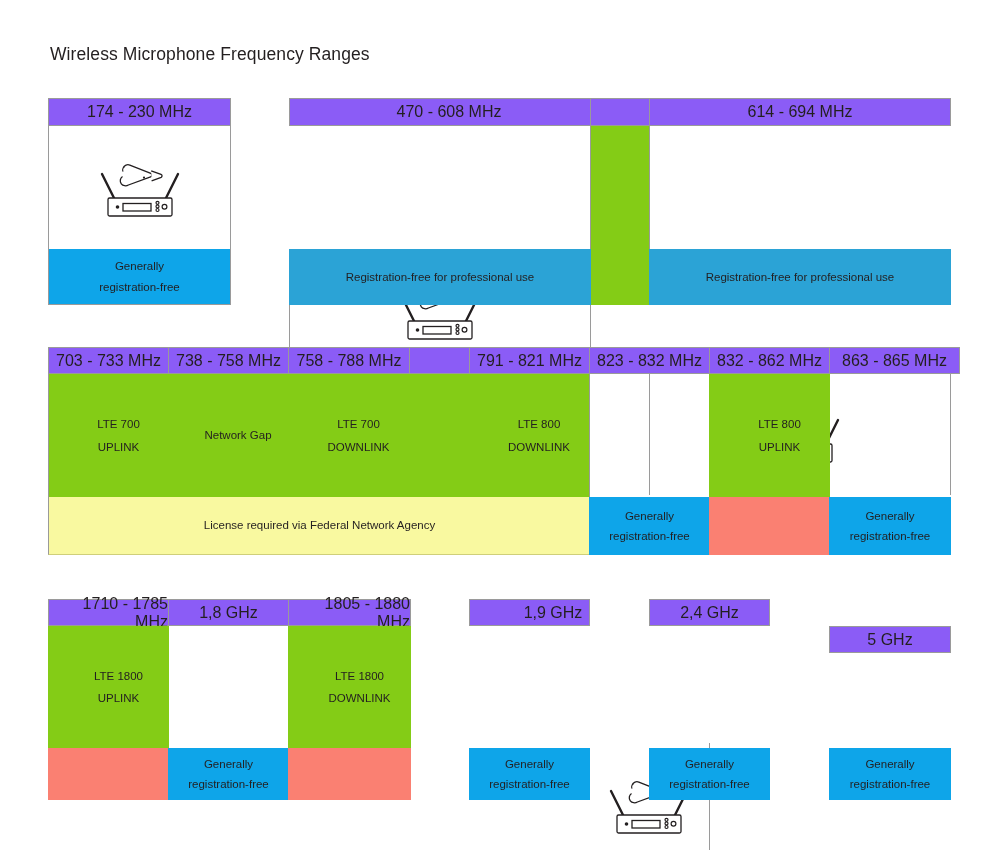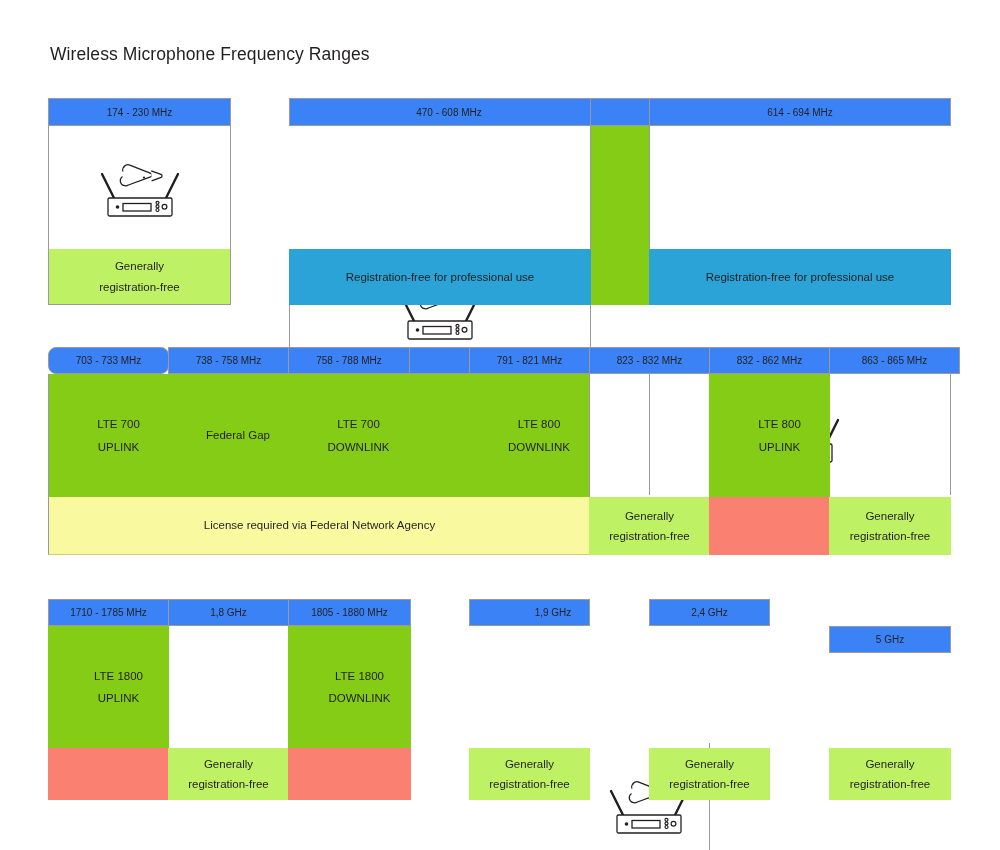--- a/index.html
+++ b/index.html
@@ -12,35 +12,35 @@
 
   .page-title{
     position:absolute;left:50px;top:44px;
     font-size:17.5px;font-weight:400;letter-spacing:.1px;color:#231f20;
     white-space:nowrap;
   }
 
   
   .blk{position:absolute;box-sizing:border-box;}
   .hdr{
-    background:#3b82f6;border:1px solid #9a9a9a;
+    background:#8b5cf6;border:1px solid #9a9a9a;
     display:flex;align-items:center;justify-content:center;
-    font-size:10px;color:#231f20;box-sizing:border-box;text-align:right;
+    font-size:16px;color:#231f20;box-sizing:border-box;text-align:right;
   }
   .body{
     background:#ffffff;border-left:1px solid #9a9a9a;border-right:1px solid #9a9a9a;
     display:flex;align-items:center;justify-content:center;box-sizing:border-box;
     position:relative;
   }
   .foot{
     display:flex;flex-direction:column;align-items:center;justify-content:center;
     font-size:11.5px;line-height:1.75;color:#231f20;box-sizing:border-box;
     text-align:center;
   }
-  .foot.green{background:#bef264;}
+  .foot.green{background:#0ea5e9;}
   .foot.blue{background:#2ba3d6;}
   .foot.yellow{background:#f9f9a0;}
   .foot.red{background:#fa8072;}
   .fill-red{background:#84cc16;padding-left:20px;}
   .lbl2{
     display:flex;flex-direction:column;align-items:center;justify-content:center;
     font-size:11.5px;line-height:1.95;text-align:center;color:#231f20;
   }
 
   
@@ -140,35 +140,35 @@
     </svg>
   </div>
 
   <div class="blk foot blue" style="left:289px;top:249px;width:302px;height:56px;">
     <span>Registration-free for professional use</span>
   </div>
   <div class="blk foot blue" style="left:649px;top:249px;width:302px;height:56px;">
     <span>Registration-free for professional use</span>
   </div>
 
-  <div class="blk hdr" style="left:48px;top:347px;width:121px;height:27px;border-radius:8px;">703 - 733 MHz</div>
+  <div class="blk hdr" style="left:48px;top:347px;width:121px;height:27px;">703 - 733 MHz</div>
   <div class="blk hdr" style="left:168px;top:347px;width:121px;height:27px;">738 - 758 MHz</div>
   <div class="blk hdr" style="left:288px;top:347px;width:122px;height:27px;">758 - 788 MHz</div>
   <div class="blk hdr" style="left:409px;top:347px;width:61px;height:27px;"></div>
   <div class="blk hdr" style="left:469px;top:347px;width:121px;height:27px;">791 - 821 MHz</div>
   <div class="blk hdr" style="left:589px;top:347px;width:121px;height:27px;">823 - 832 MHz</div>
   <div class="blk hdr" style="left:709px;top:347px;width:121px;height:27px;">832 - 862 MHz</div>
   <div class="blk hdr" style="left:829px;top:347px;width:131px;height:27px;">863 - 865 MHz</div>
 
   <div class="blk fill-red lbl2" style="left:48px;top:374px;width:121px;height:123px;border-left:1px solid #9a9a9a;border-right:1px solid #9a9a9a;">
     <span>LTE 700</span>
     <span>UPLINK</span>
   </div>
   <div class="blk fill-red lbl2" style="left:168px;top:374px;width:121px;height:123px;border-right:1px solid #9a9a9a;">
-    <span>Federal Gap</span>
+    <span>Network Gap</span>
   </div>
   <div class="blk fill-red lbl2" style="left:288px;top:374px;width:122px;height:123px;border-right:1px solid #9a9a9a;">
     <span>LTE 700</span>
     <span>DOWNLINK</span>
   </div>
   <div class="blk fill-red" style="left:409px;top:374px;width:61px;height:123px;border-right:1px solid #9a9a9a;"></div>
   <div class="blk fill-red lbl2" style="left:469px;top:374px;width:121px;height:123px;border-right:1px solid #9a9a9a;">
     <span>LTE 800</span>
     <span>DOWNLINK</span>
   </div>

